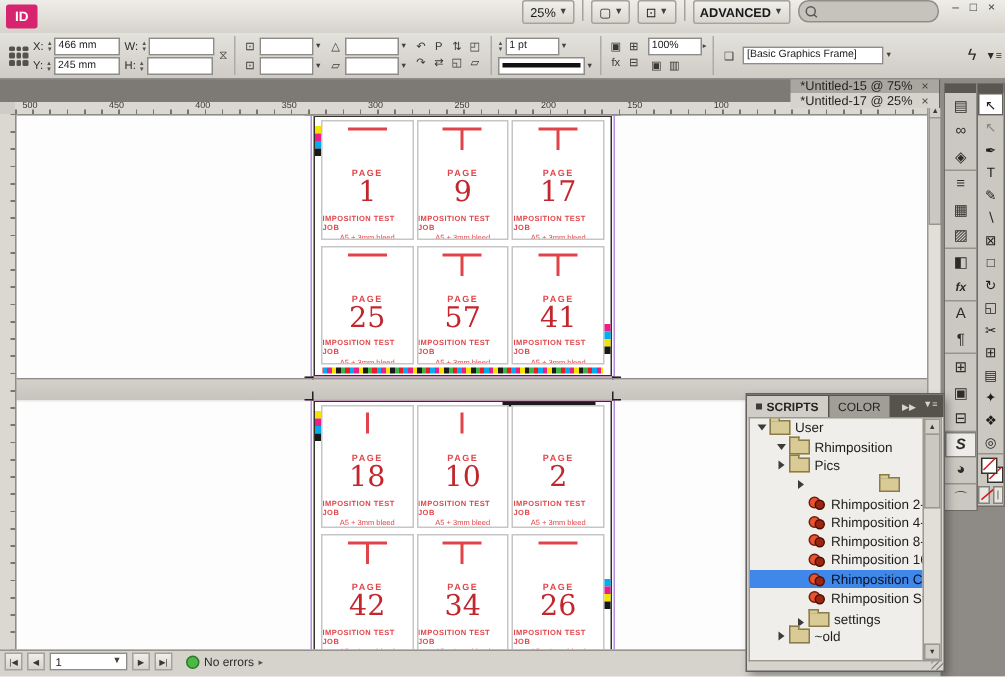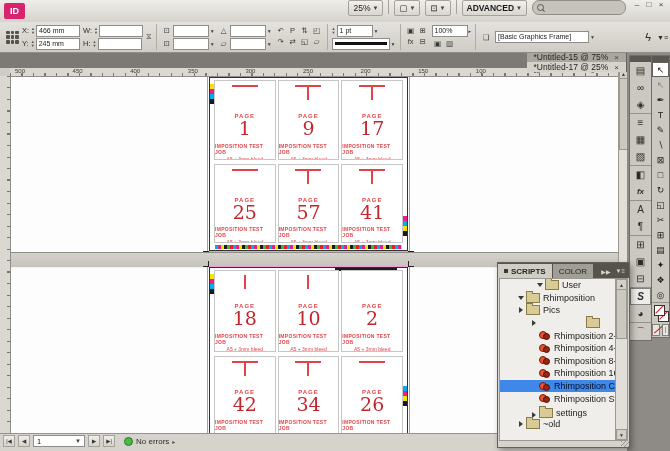--- a/index.html
+++ b/index.html
@@ -567,21 +567,21 @@
   <div id="scriptspanel">
     <div class="sp-tabs">
       <div class="sp-tab active">SCRIPTS</div>
       <div class="sp-tab">COLOR</div>
       <div class="sp-icons">
         <span>▶▶</span>
         <span>▼≡</span>
       </div>
     </div>
     <div id="tree">
-        <div class="trow" style="padding-left: 3px; margin-left: 32px;">
+        <div class="trow" style="padding-left: 3px;">
           <div class="exp">
             <div class="tri open"></div>
           </div>
           <div class="icon-folder"></div>
           <span>User</span>
         </div>
         <div class="trow" style="padding-left: 16px;">
           <div class="exp">
             <div class="tri open"></div>
           </div>

